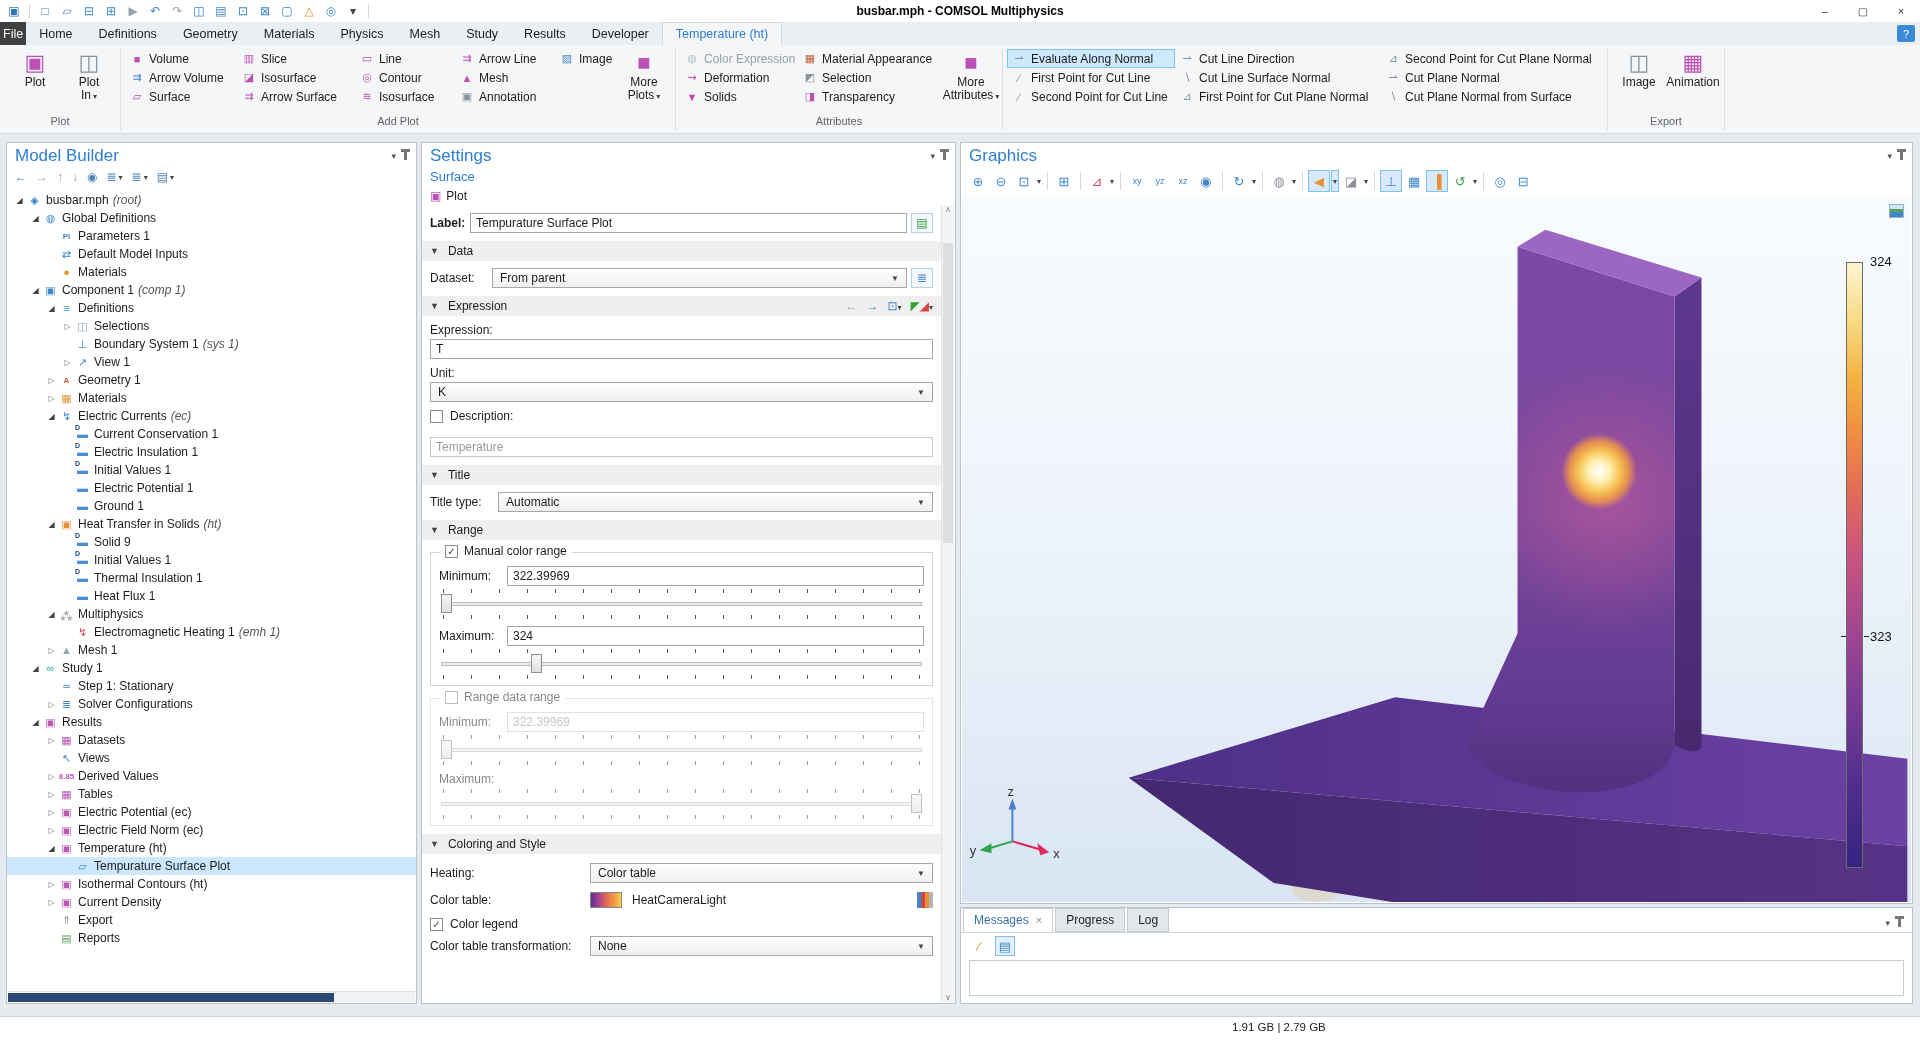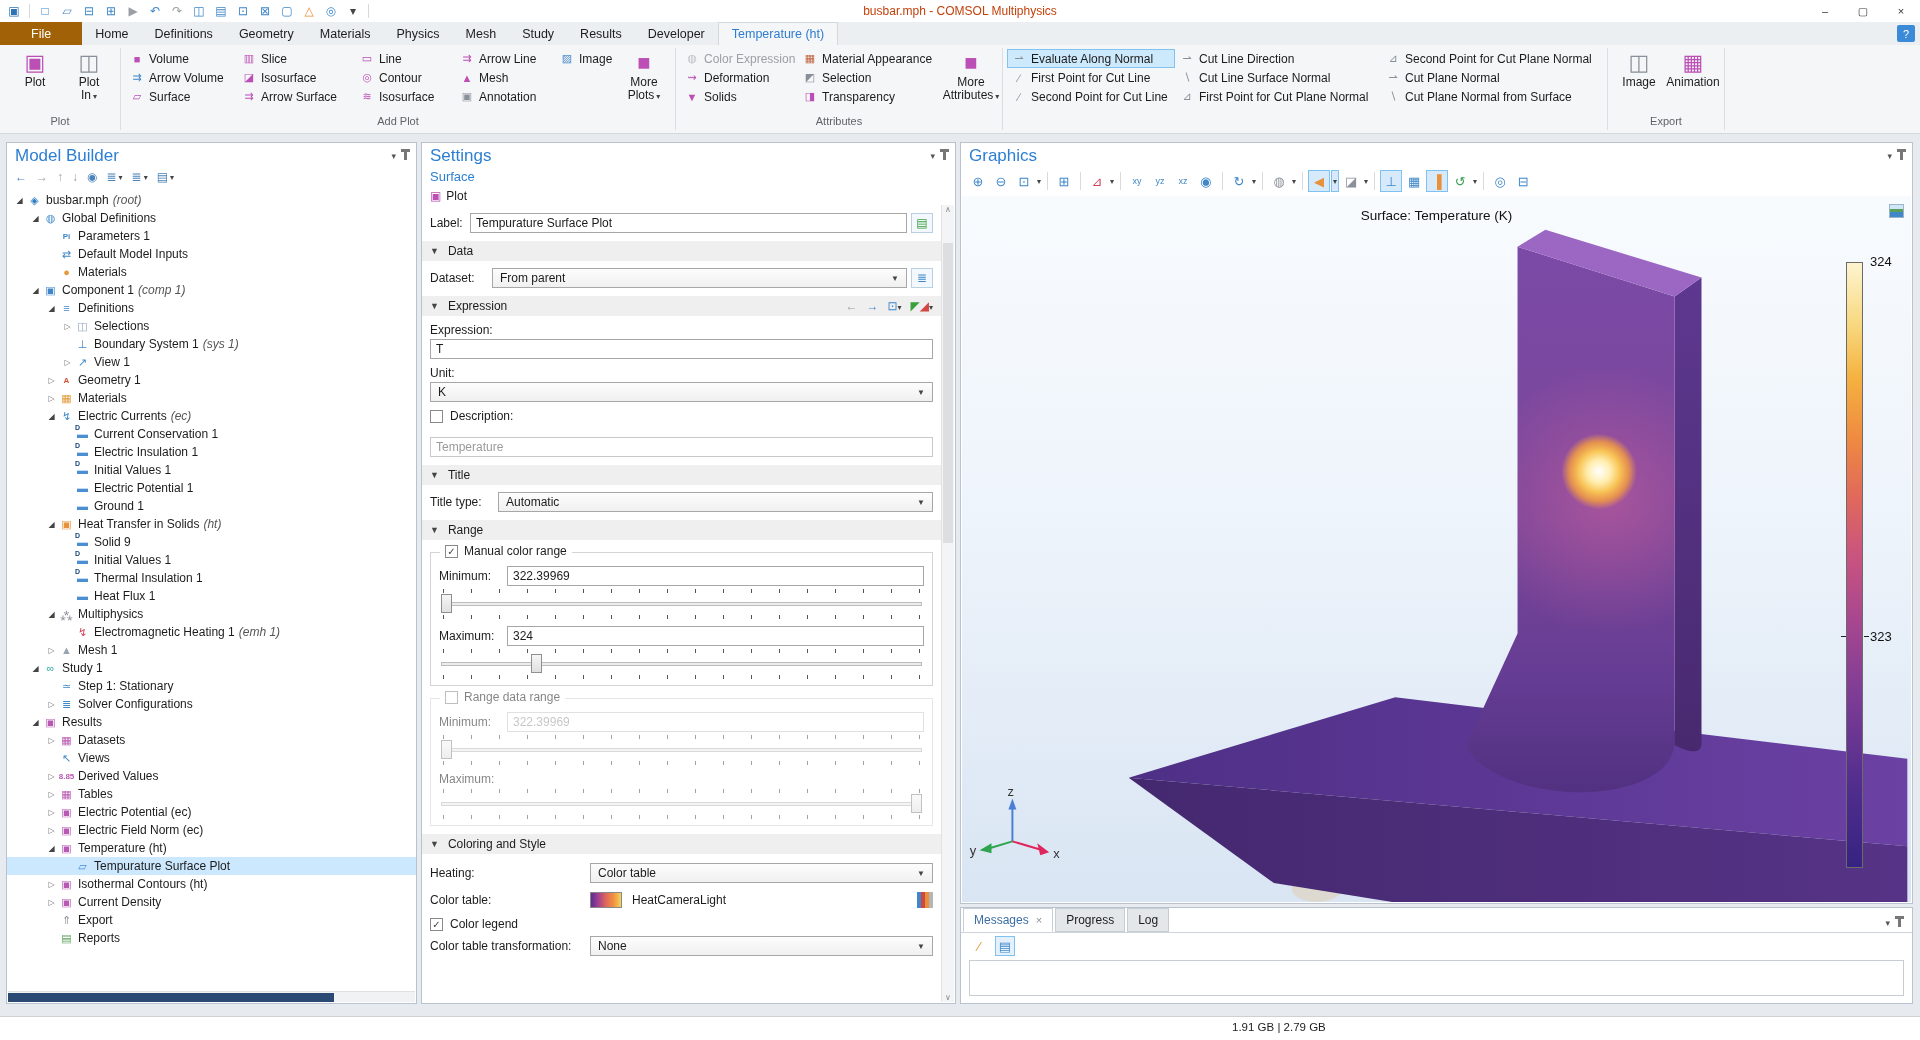--- a/index.html
+++ b/index.html
@@ -7,30 +7,30 @@
     font-family:"Liberation Sans", sans-serif; font-size:12px; color:#1c1c1c;
     background:#e7eaee; }
 
   
   #titlebar { position:absolute; left:0; top:0; width:1920px; height:22px;
     background:#fff; display:flex; align-items:center; }
   #qat { display:flex; align-items:center; gap:2px; padding-left:4px; }
   .qicn { width:20px; height:18px; display:flex; align-items:center; justify-content:center;
     font-size:12px; cursor:default; }
   .qsep { width:1px; height:14px; background:#d8d8d8; margin:0 3px; }
-  #win-title { position:absolute; left:0; right:0; text-align:center; font-size:12px; color:#c2410c; pointer-events:none; }
+  #win-title { position:absolute; left:0; right:0; text-align:center; font-size:12px; color:#000000; pointer-events:none;font-weight:bold; }
   #win-controls { position:absolute; right:0; top:0; display:flex; }
   .wbtn { width:38px; height:22px; display:flex; align-items:center; justify-content:center;
     font-size:11px; color:#333; }
 
   
   #tabstrip { position:absolute; left:0; top:22px; width:1920px; height:23px;
     background:#eceff2; display:flex; align-items:stretch; }
   .tab { padding:0 13px; display:flex; align-items:center; font-size:12.5px; color:#1c1c1c; }
-  .tab.file { background:#a16207; color:#fff; padding:0 31px; }
+  .tab.file { background:#404040; color:#fff; padding:0 3px; }
   .tab.active { background:#f5f6f7; color:#2d7dd2; border:1px solid #d5d8db; border-bottom:none; }
   #help-btn { position:absolute; right:5px; top:3px; width:18px; height:17px; background:#3b8ad8;
     color:#fff; border-radius:2px; display:flex; align-items:center; justify-content:center; font-size:11px; }
 
   
   #ribbon { position:absolute; left:0; top:45px; width:1920px; height:89px;
     background:#f5f6f7; border-bottom:1px solid #d6d9dc; display:flex; align-items:stretch; }
   .rgroup { display:flex; flex-direction:column; }
   .rbody { flex:1; display:flex; align-items:flex-start; padding:2px 4px 0 4px; }
   .rlabel { height:18px; text-align:center; font-size:11px; color:#5f6368; }
@@ -81,21 +81,21 @@
 
   
   #settings-panel { left:421px; top:142px; width:535px; height:862px; }
   #settings-body { position:absolute; left:0; right:14px; top:24px; bottom:0; overflow:hidden; }
   #settings-vscroll { position:absolute; right:1px; top:62px; bottom:1px; width:13px; background:#f3f4f5; border-left:1px solid #e2e2e2; font-size:8px; color:#888; text-align:center; }
   #settings-vthumb { position:absolute; left:1px; right:1px; top:38px; height:300px; background:#dcdee0; }
   .sub { font-size:13px; color:#2d7fd3; padding:2px 8px; }
   .plotrow { display:flex; align-items:center; gap:5px; padding:3px 8px; width:90px; }
   .srow { display:flex; align-items:center; margin:7px 8px; }
   .slab { flex:none; }
-  .w40 { width:40px; } .w62 { width:62px; } .w68 { width:68px; } .w160 { width:160px; }
+  .w40 { width:40px;font-weight:bold; } .w62 { width:62px; } .w68 { width:68px; } .w160 { width:160px; }
   .grow { flex:1; }
   .tf { height:20px; border:1px solid #a7a7a7; background:#fff; padding:0 5px; display:flex; align-items:center; }
   .tf.gray { color:#9a9a9a; border-color:#c9c9c9; }
   .dd { height:20px; border:1px solid #a7a7a7; background:linear-gradient(#fdfdfd,#f0f0f0);
     display:flex; align-items:center; padding:0 7px; }
   .ddcaret { margin-left:auto; font-size:8px; color:#444; }
   .sqbtn { width:22px; height:20px; margin-left:4px; border:1px solid #b9cfe2; background:#f2f8fd;
     display:flex; align-items:center; justify-content:center; flex:none; }
   .shead { height:20px; background:#efefef; display:flex; align-items:center; gap:9px;
     padding:0 8px; margin:8px 0 2px 0; }
@@ -967,21 +967,20 @@
         <polygon points="45,617 53,617 49,606" fill="#4a7fd4"></polygon>
         <line x1="49" y1="649" x2="76" y2="657" stroke="#e0265e" stroke-width="2"></line>
         <polygon points="74,651 77,663 86,660" fill="#e0265e"></polygon>
         <line x1="49" y1="649" x2="26" y2="656" stroke="#2ea44f" stroke-width="2"></line>
         <polygon points="28,651 28,661 16,658" fill="#2ea44f"></polygon>
         <text x="44" y="603" font-size="13" fill="#333">z</text>
         <text x="90" y="666" font-size="13" fill="#333">x</text>
         <text x="6" y="663" font-size="13" fill="#333">y</text>
       </g>
     </svg>
-    <div id="plot-title">Surface: Temperature (K)</div>
     <div id="legend-bar"></div>
     <div class="legtick" style="left:879px"></div>
     <div class="legtick" style="left:902px"></div>
     <div id="legend-max">324</div>
     <div id="legend-mid">323</div>
     <div id="miniplot"></div>
   </div>
 </div>
 
 <div class="panel" id="msg-panel">

